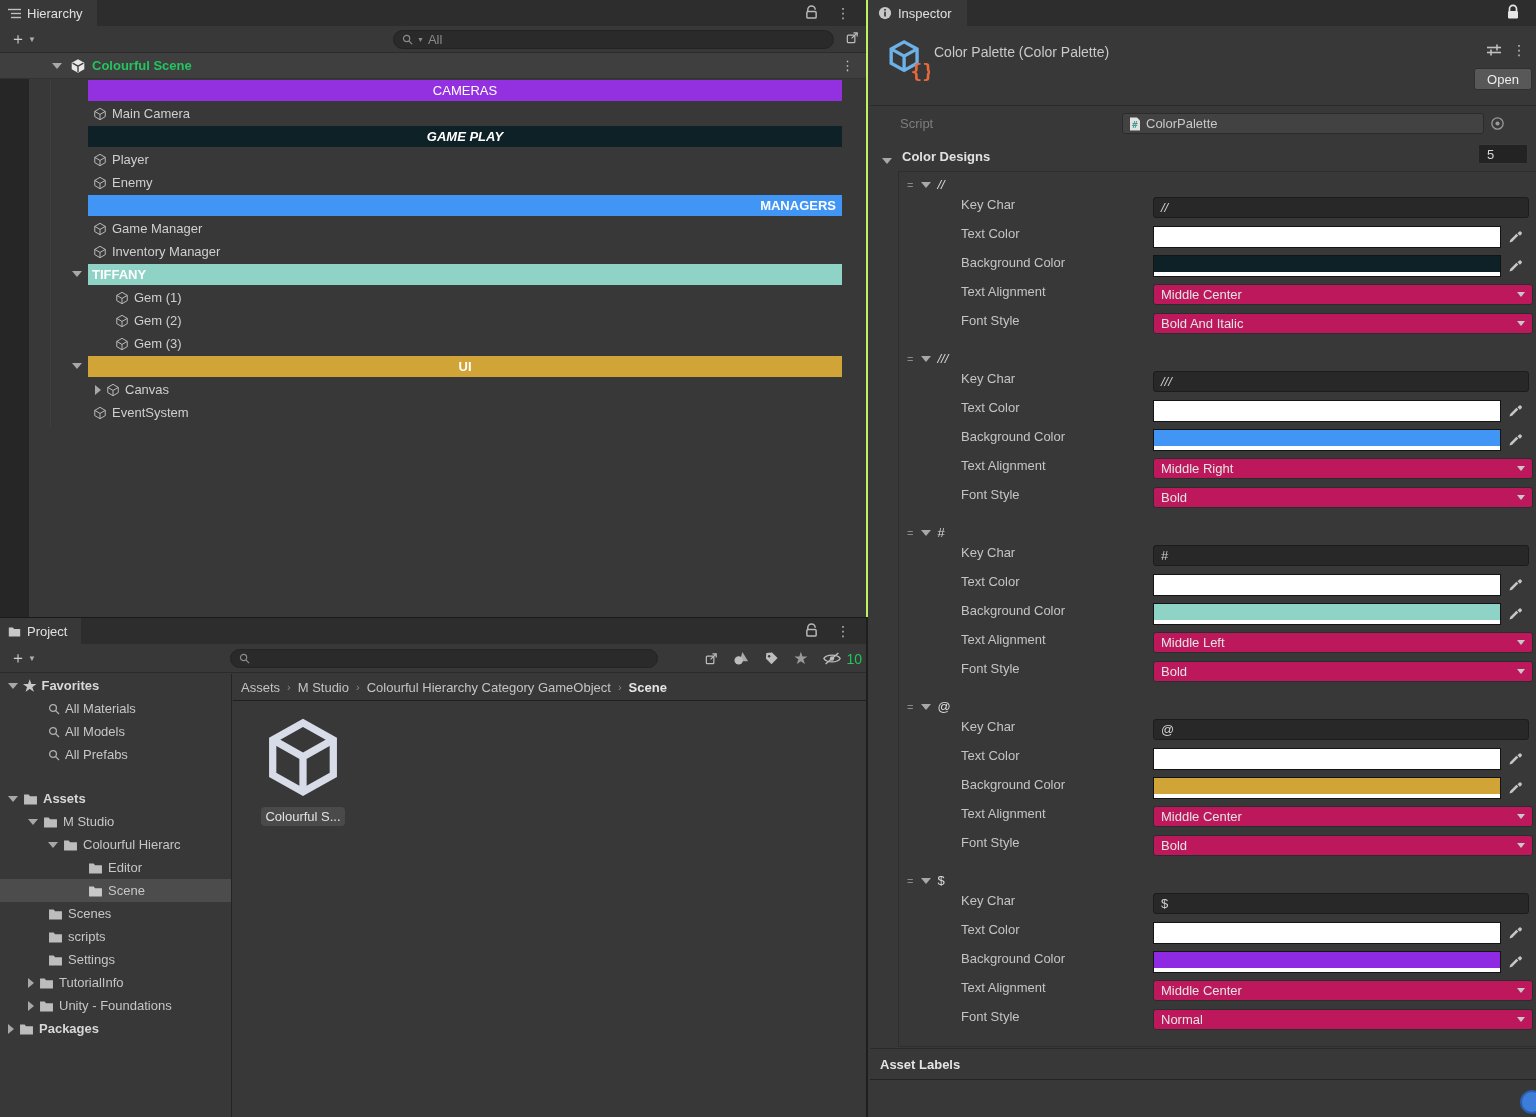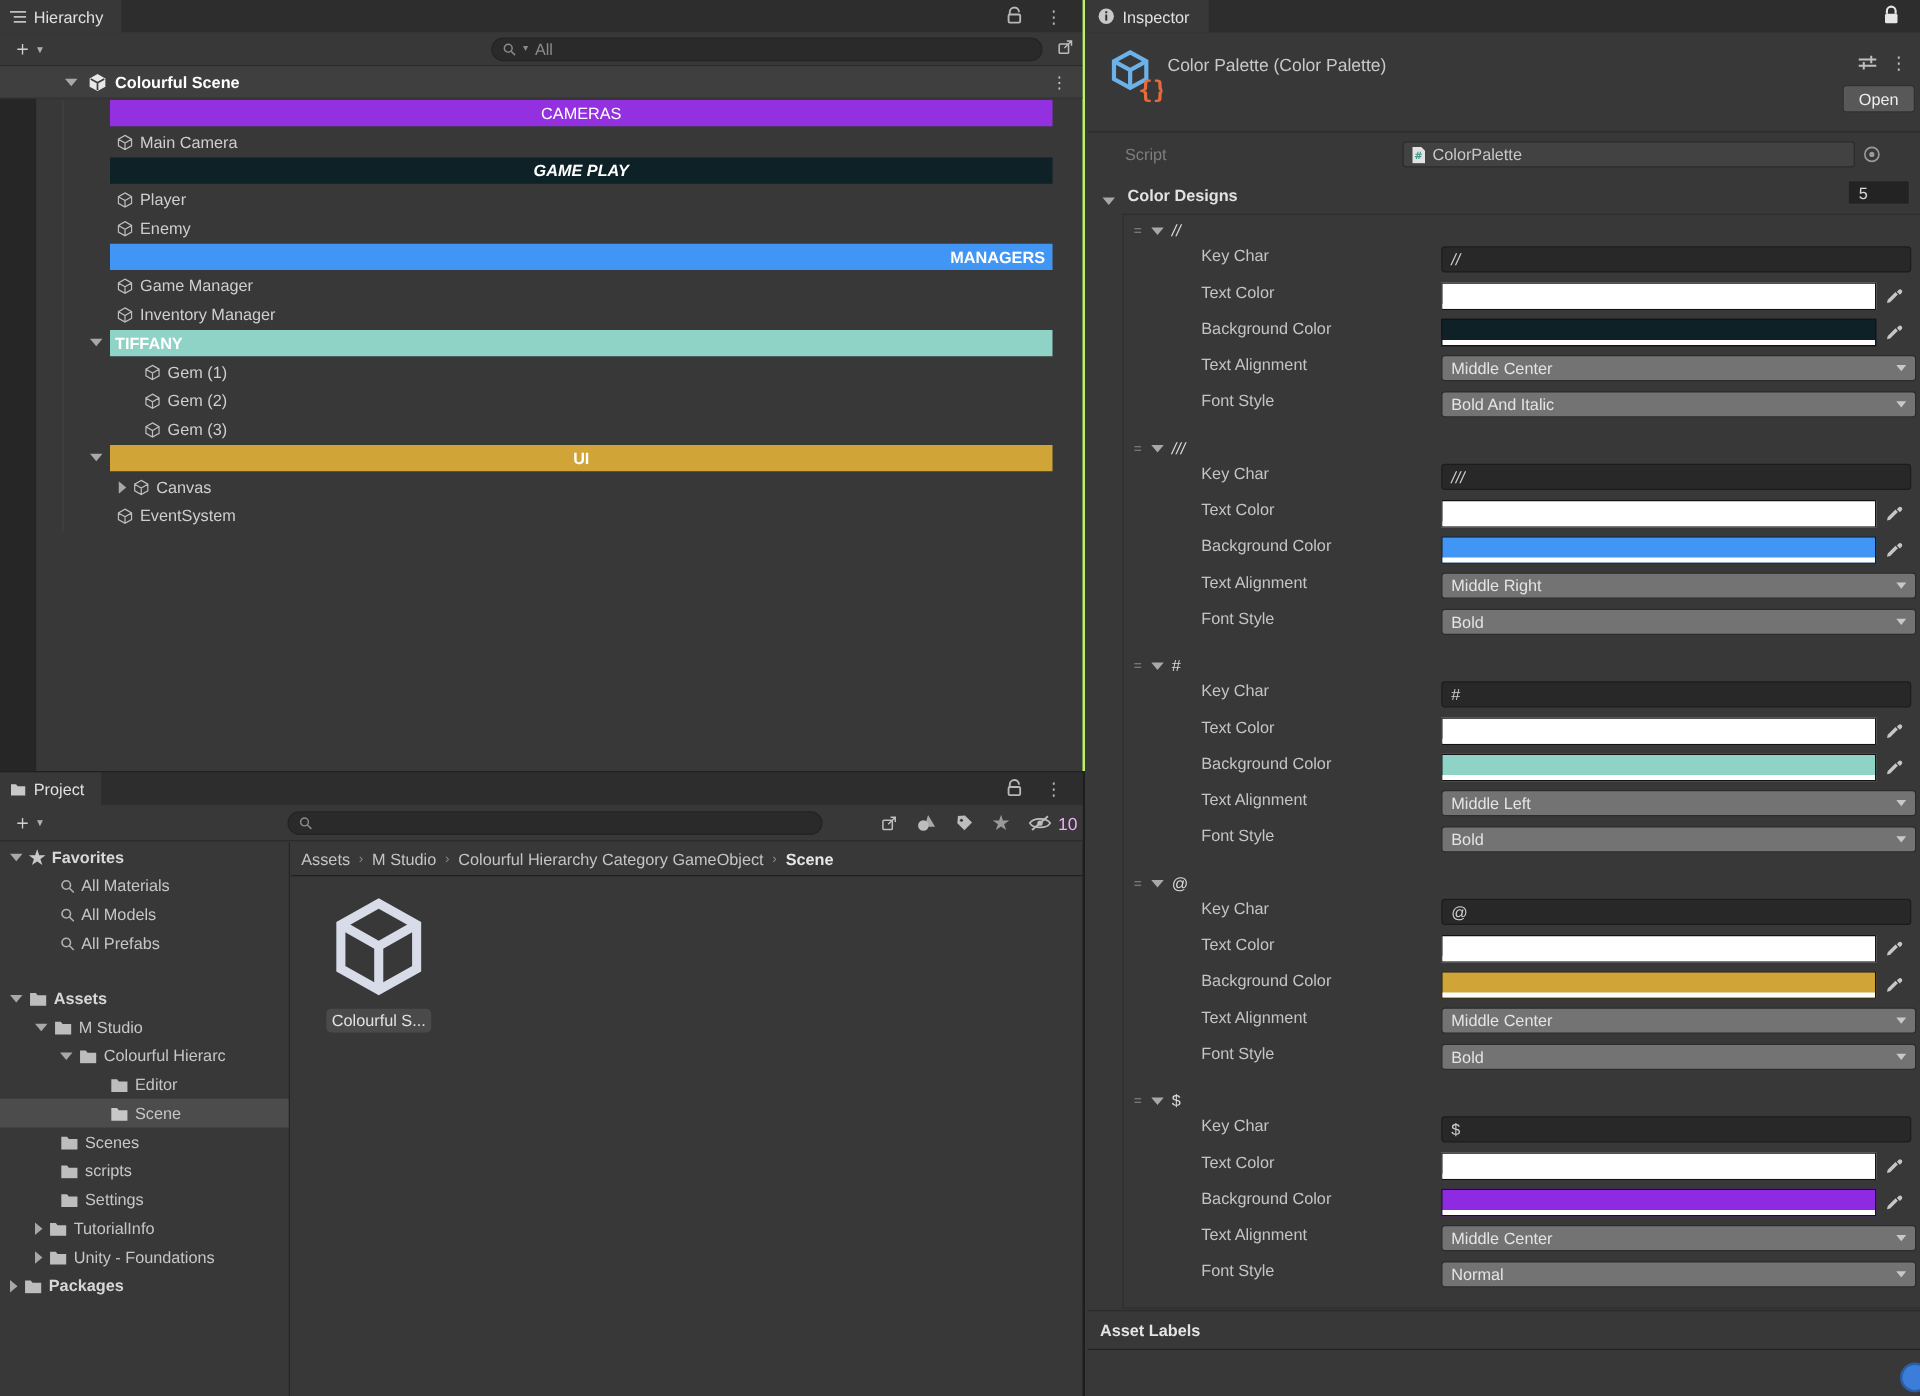--- a/index.html
+++ b/index.html
@@ -14,41 +14,41 @@
   
   #hierarchy { left:0; top:0; width:868px; height:617px; border-right:2px solid #bef264; overflow:hidden; }
   .toolbar { position:absolute; left:0; right:0; top:26px; height:27px; background:#383838; border-bottom:1px solid #2B2B2B; display:flex; align-items:center; }
   .plusbtn { display:flex; align-items:center; color:#CFCFCF; padding:0 6px 0 10px; font-size:16px; gap:2px; }
   .plusbtn .caret { font-size:8px; color:#AFAFAF; }
   .searchpill { position:absolute; left:393px; right:32px; top:4px; height:19px; background:#2A2A2A; border:1px solid #232323; border-radius:10px; display:flex; align-items:center; padding:0 8px; color:#8A8A8A; gap:4px; }
   .searchpill .caret { font-size:7px; color:#8A8A8A; }
   #hierarchy .winbtn { position:absolute; right:6px; top:4px; }
   .scene-row { position:absolute; left:0; right:0; top:53px; height:26px; background:#3F3F3F; border-bottom:1px solid #323232; display:flex; align-items:center; }
   .scene-row .arrow { margin-left:52px; }
-  .scene-row .name { font-weight:bold; color:#ffffff; margin-left:6px; }
+  .scene-row .name { font-weight:bold; color:#22c55e; margin-left:6px; }
   .scene-row .kebab { position:absolute; right:12px; color:#C8C8C8; }
   .h-gutter { position:absolute; left:0; top:79px; bottom:0; width:29px; background:#262626; }
   .h-guide { position:absolute; left:50px; top:80px; height:346px; width:1px; background:#404040; }
   .h-rows { position:absolute; left:0; right:0; top:79px; }
   .h-row { height:23px; position:relative; }
   .h-banner { position:absolute; left:88px; right:24px; top:1px; bottom:1px; display:flex; align-items:center; color:#FFFFFF; padding:0 6px; }
   .al-c { justify-content:center; } .al-r { justify-content:flex-end; } .al-l { justify-content:flex-start; padding-left:4px; }
   .fw-b { font-weight:bold; } .fs-i { font-style:italic; }
   .h-item { display:flex; align-items:center; height:100%; color:#CFCFCF; gap:5px; }
   .pl95 { padding-left:93px; } .pl117 { padding-left:115px; } .pl-canvas { padding-left:95px; }
   .tri { width:0; height:0; display:inline-block; }
   .tri-down { border-left:5px solid transparent; border-right:5px solid transparent; border-top:6px solid #A8A8A8; }
   .tri-right { border-top:5px solid transparent; border-bottom:5px solid transparent; border-left:6px solid #A8A8A8; }
   .banner-arrow { position:absolute; left:72px; top:8px; }
   
   #project { left:0; top:617px; width:868px; height:500px; border-right:2px solid #1E1E1E; border-top:1px solid #1A1A1A;padding-left:40px; }
   #project .toolbar { top:26px; height:29px; }
   .p-search { position:absolute; left:230px; right:208px; top:5px; height:19px; background:#2A2A2A; border:1px solid #232323; border-radius:10px; display:flex; align-items:center; padding:0 8px; color:#8A8A8A; }
   .p-tools { position:absolute; right:4px; top:2px; display:flex; align-items:center; gap:14px; height:25px; color:#BDBDBD; }
-  .p-tools .count { color:#f0abfc; margin-left:-10px; font-size:14px; }
+  .p-tools .count { color:#22c55e; margin-left:-10px; font-size:14px; }
   .tree { position:absolute; left:0; top:56px; bottom:0; width:232px; overflow:hidden; border-right:1px solid #242424; }
   .t-row { height:23px; display:flex; align-items:center; gap:5px; color:#C6C6C6; white-space:nowrap; }
   .t-row.sel { background:#4C4C4C; }
   .t-row.bold { font-weight:bold; color:#D8D8D8; }
   .ind1 { padding-left:8px; } .ind2 { padding-left:28px; } .ind3 { padding-left:48px; } .ind4b { padding-left:88px; }
   .t-gap { height:21px; }
   .crumbbar { position:absolute; left:233px; right:0; top:56px; height:27px; border-bottom:1px solid #1F1F1F; display:flex; align-items:center; padding-left:8px; gap:7px; color:#C4C4C4; }
   .crumbbar .sep { color:#8A8A8A; font-size:11px; }
   .crumbbar .last { font-weight:bold; color:#E6E6E6; }
   .asset { position:absolute; left:258px; top:100px; width:90px; text-align:center; }
@@ -73,21 +73,21 @@
   .grp-head { height:25px; display:flex; align-items:center; color:#DADADA; }
   .drag { margin-left:8px; color:#8A8A8A; letter-spacing:0; line-height:4px; font-size:11px; }
   .grp-head .tri-down { margin-left:8px; }
   .grp-head .gname { margin-left:6px; font-style:italic; }
   .insp-row { height:29px; display:flex; align-items:flex-start; }
   .insp-row .lbl { width:254px; padding-left:62px; color:#C4C4C4; }
   .txt-field { width:376px; height:21px; background:#282828; border:1px solid #1C1C1C; border-radius:3px; display:flex; align-items:center; padding:0 7px; color:#CFCFCF; font-style:italic; }
   .swatch-wrap { display:flex; align-items:center; gap:7px; }
   .swatch { position:relative; width:348px; height:22px; border:1px solid #141414; }
   .swatch .alpha { position:absolute; left:0; right:0; bottom:0; height:4px; background:#FFFFFF; }
-  .dropdown { position:relative; width:380px; height:21px; background:#737373; border:1px solid #2C2C2C; border-radius:3px; display:flex; align-items:center; padding:0 7px; color:#E4E4E4; }
+  .dropdown { position:relative; width:380px; height:21px; background:#be185d; border:1px solid #2C2C2C; border-radius:3px; display:flex; align-items:center; padding:0 7px; color:#E4E4E4; }
   .dropdown .tri-down { position:absolute; right:7px; border-top-color:#C8C8C8; border-left-width:4px; border-right-width:4px; border-top-width:5px; }
   .asset-labels { position:absolute; left:0; right:0; top:1048px; }
   .asset-labels .bar { height:32px; display:flex; align-items:center; border-top:1px solid #2A2A2A; border-bottom:1px solid #232323; }
   .asset-labels .lbl { font-weight:bold; color:#E4E4E4; margin-left:10px; }
   .blue-dot { position:absolute; right:-8px; top:1090px; width:24px; height:24px; border-radius:50%; background:#3C7DD9; border:2px solid #2A5EA8; }
   svg { display:block; }
 </style>
 </head>
 <body>
 

